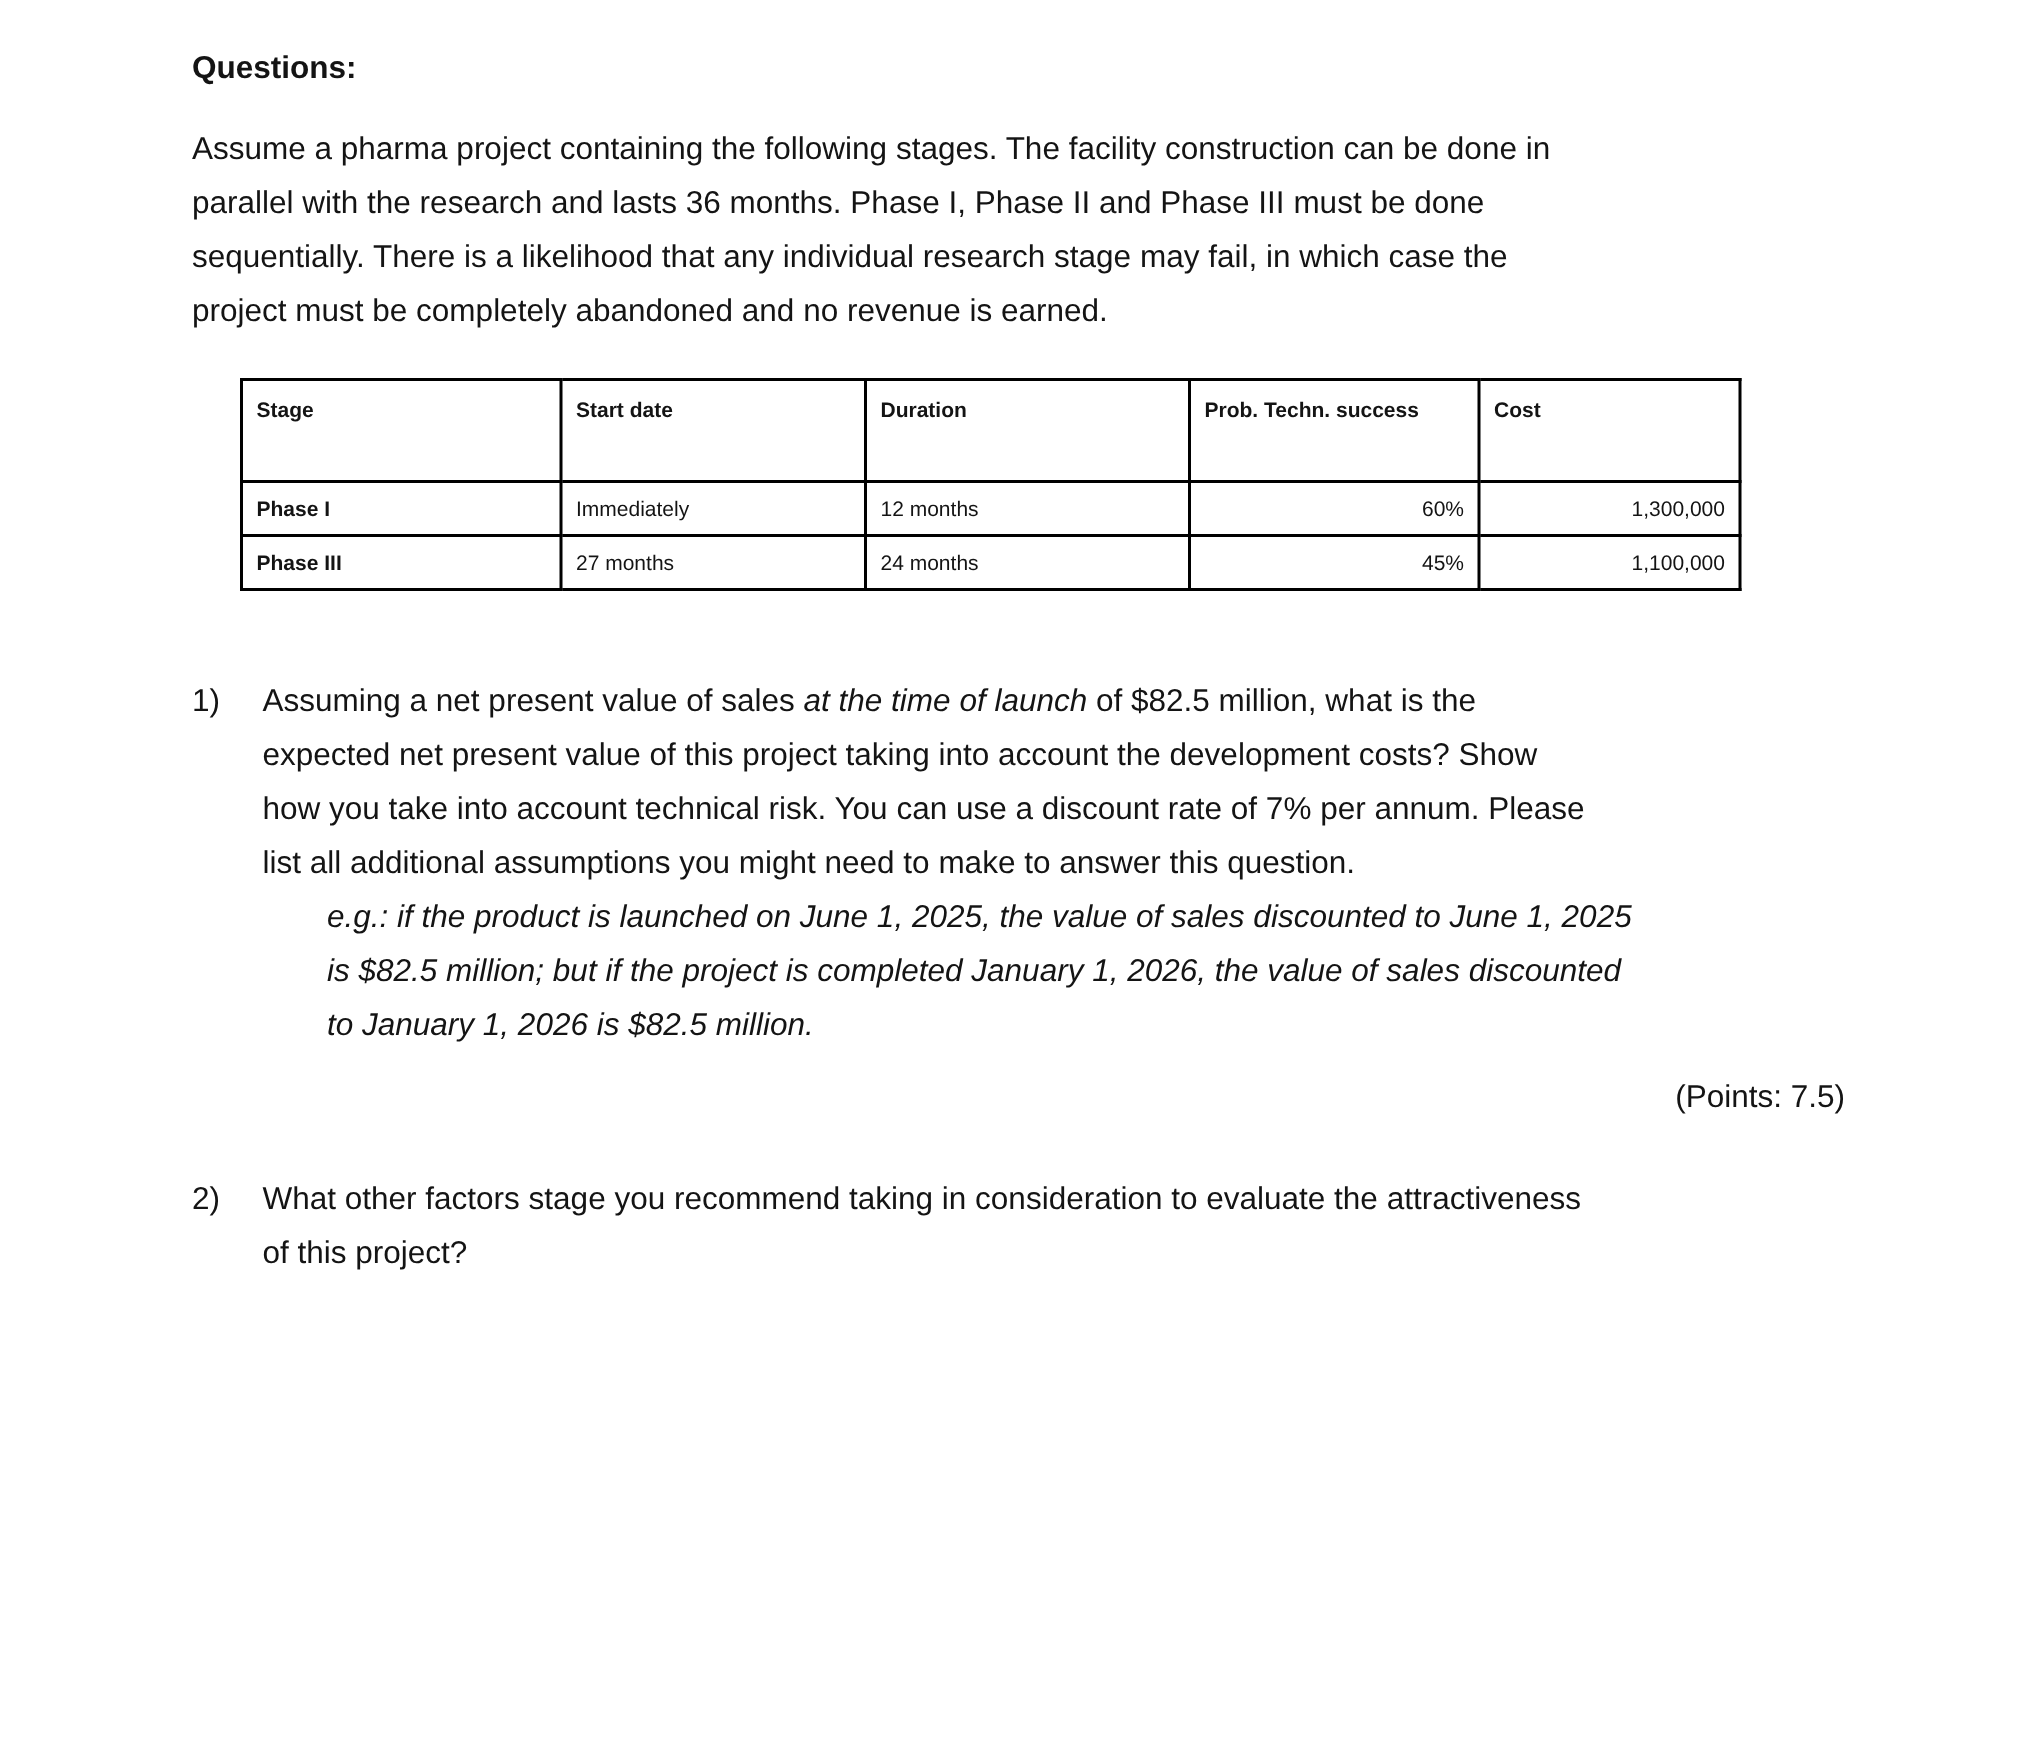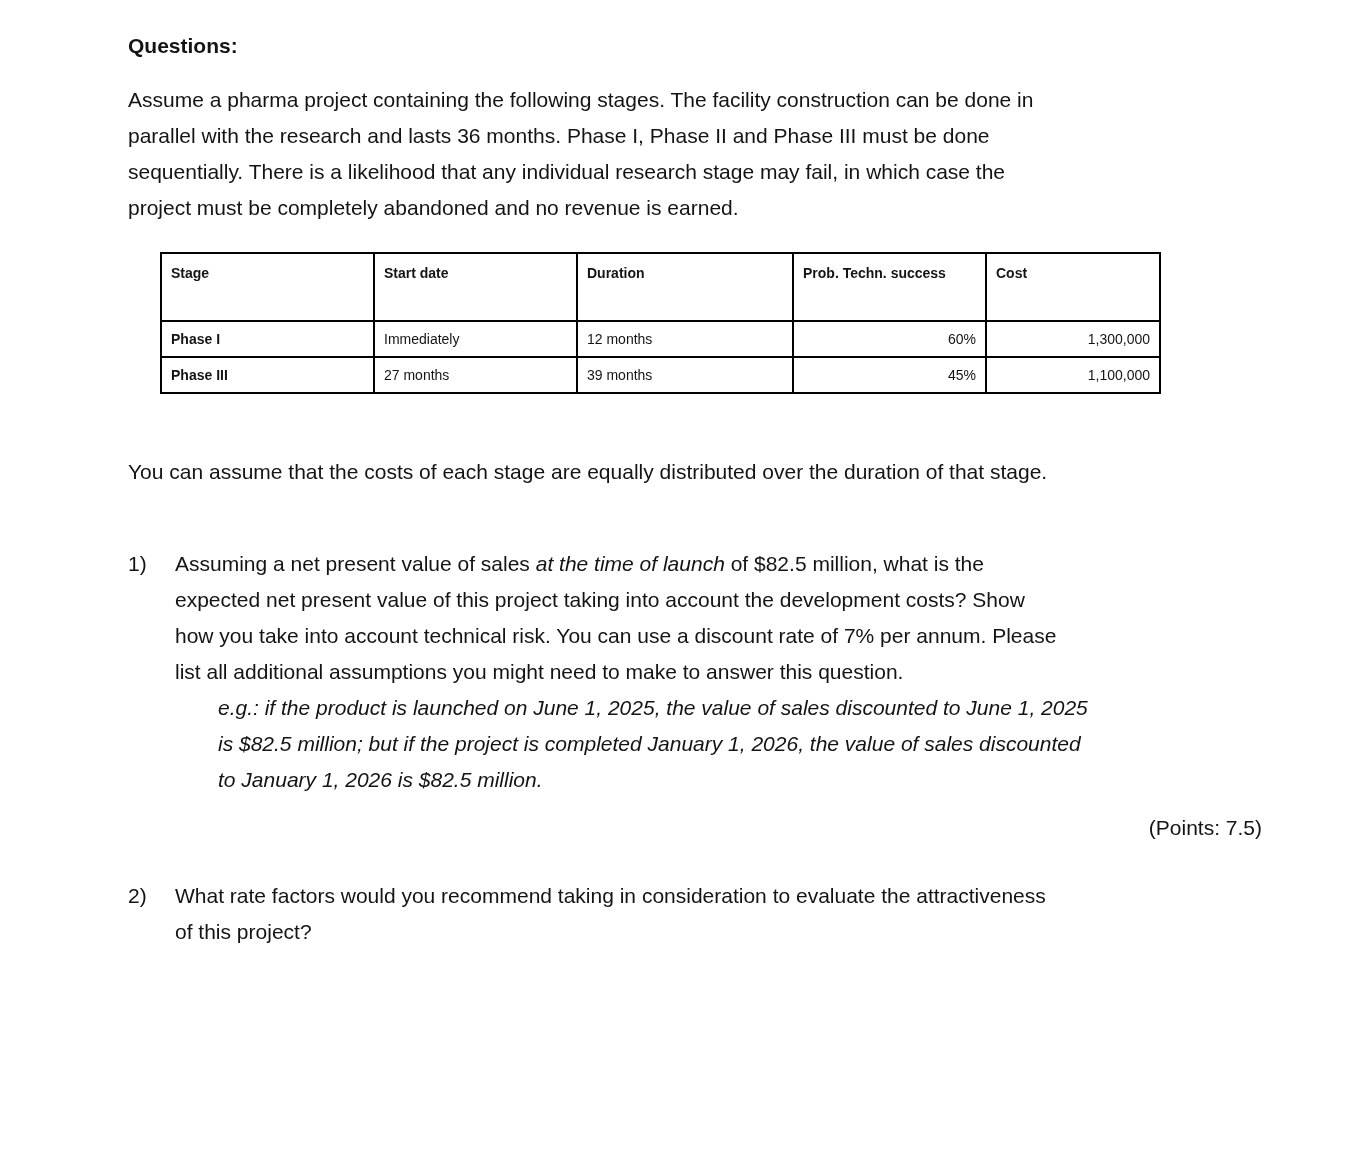--- a/index.html
+++ b/index.html
@@ -1,21 +1,21 @@
 <!DOCTYPE html>
 <html><head>
 <meta charset="utf-8">
 <style>
   html, body { margin: 0; padding: 0; background: #ffffff; }
   .page {
     position: relative;
     width: 1358px;
     height: 1169px;
     box-sizing: border-box;
-    padding: 28px 84px 0 128px;
+    padding: 28px 116px 0 128px;
     background: #ffffff;
     color: #141414;
     font-family: "Liberation Sans", sans-serif;
     font-size: 21px;
     line-height: 36px;
     overflow: hidden;
   }
   .title { font-weight: bold; margin: 0 0 18px 0; }
   .intro { margin: 0; white-space: pre-line; }
 
@@ -87,40 +87,39 @@
         <tr>
           <td class="c0">Phase I</td>
           <td class="c1">Immediately</td>
           <td class="c2">12 months</td>
           <td class="c3">60%</td>
           <td class="c4">1,300,000</td>
         </tr>
         <tr>
           <td class="c0">Phase III</td>
           <td class="c1">27 months</td>
-          <td class="c2">39 months</td>
+          <td class="c2">24 months</td>
           <td class="c3">45%</td>
           <td class="c4">1,100,000</td>
         </tr>
       </tbody>
     </table>
 
-  <p class="assumption">You can assume that the costs of each stage are equally distributed over the duration of that stage.</p>
 
   <div class="question q1">
     <span class="qnum">1)</span>
     <span class="qtext"><span>Assuming a net present value of sales </span><span class="it">at the time of launch</span><span> of $82.5 million, what is the</span><br><span>expected net present value of this project taking into account the development costs? Show</span><br><span>how you take into account technical risk. You can use a discount rate of 7% per annum. Please</span><br><span>list all additional assumptions you might need to make to answer this question.</span></span>
   </div>
 
   <p class="example">e.g.: if the product is launched on June 1, 2025, the value of sales discounted to June 1, 2025
 is $82.5 million; but if the project is completed January 1, 2026, the value of sales discounted
 to January 1, 2026 is $82.5 million.</p>
 
   <p class="points">(Points: 7.5)</p>
 
   <div class="question q2">
     <span class="qnum">2)</span>
-    <span class="qtext">What rate factors would you recommend taking in consideration to evaluate the attractiveness
+    <span class="qtext">What other factors stage you recommend taking in consideration to evaluate the attractiveness
 of this project?</span>
   </div>
 
 
 </div>
 
 </body></html>

